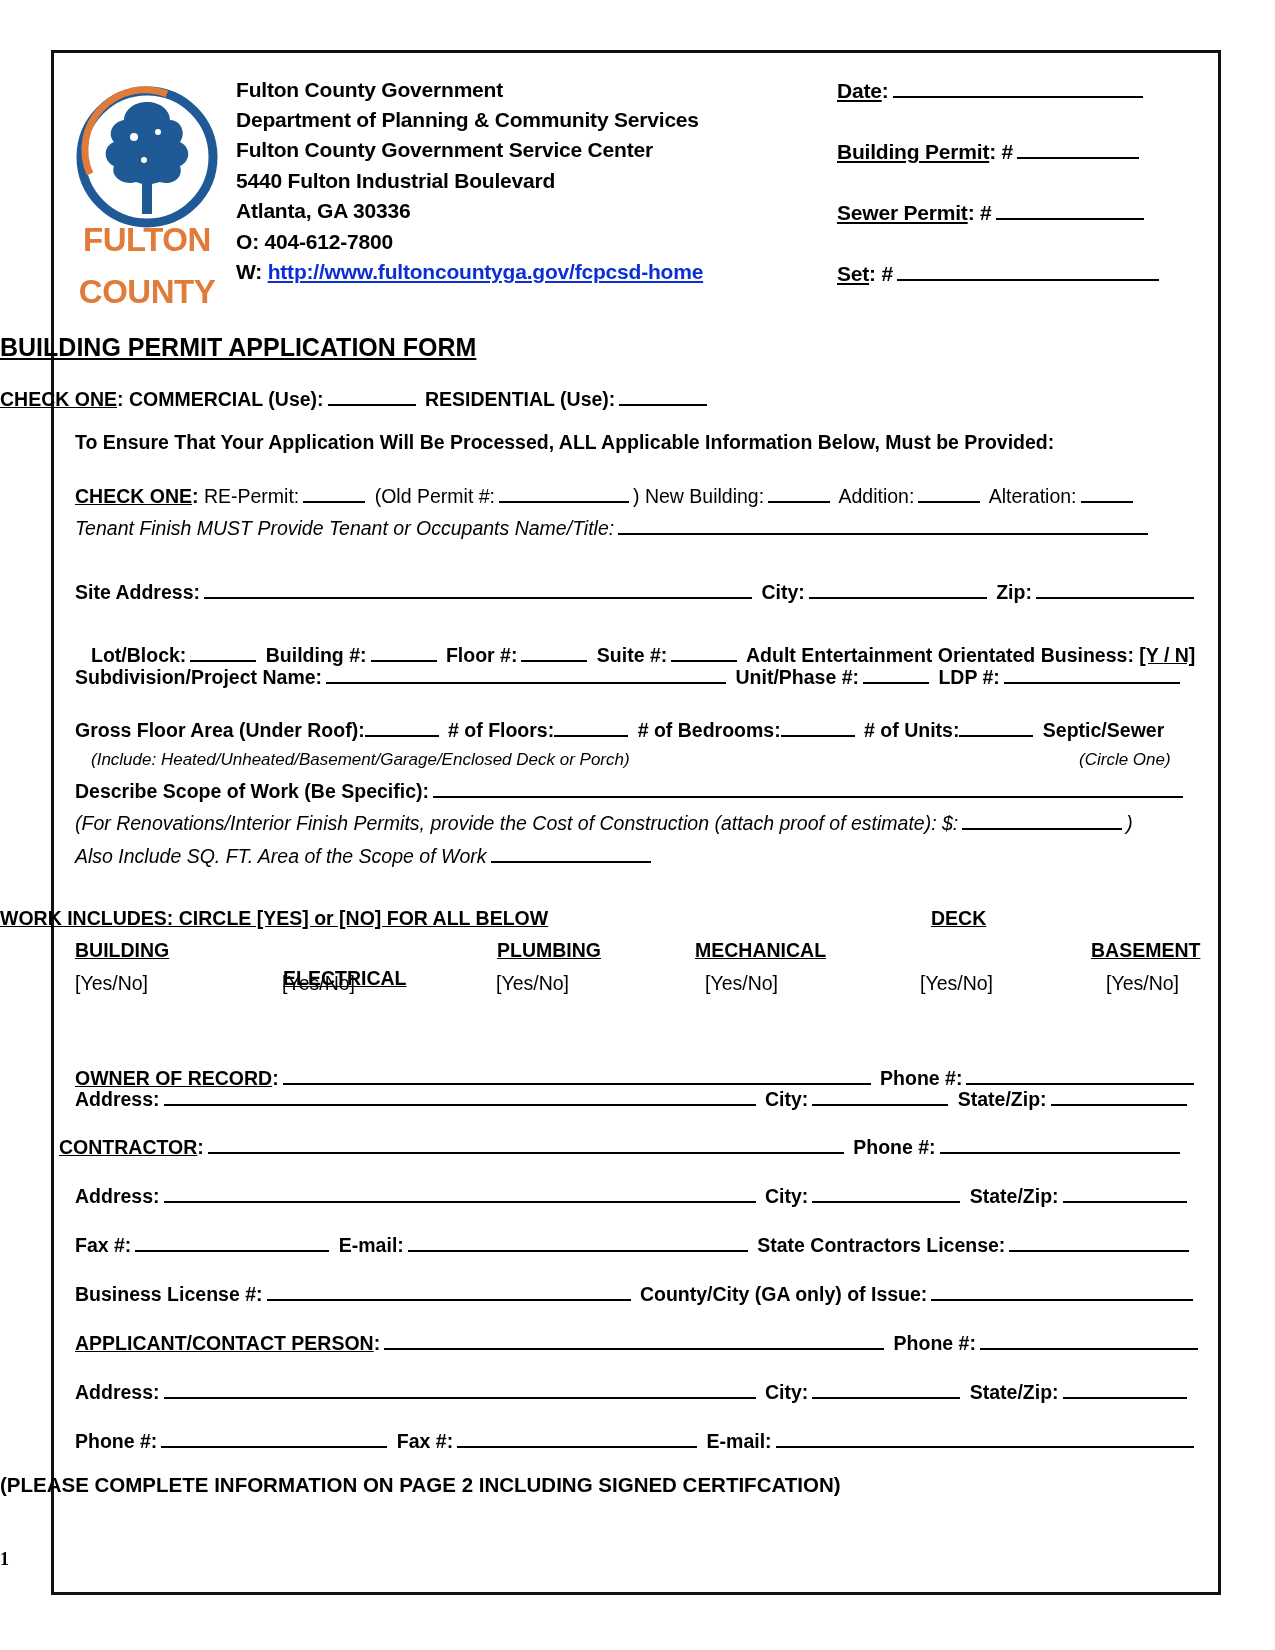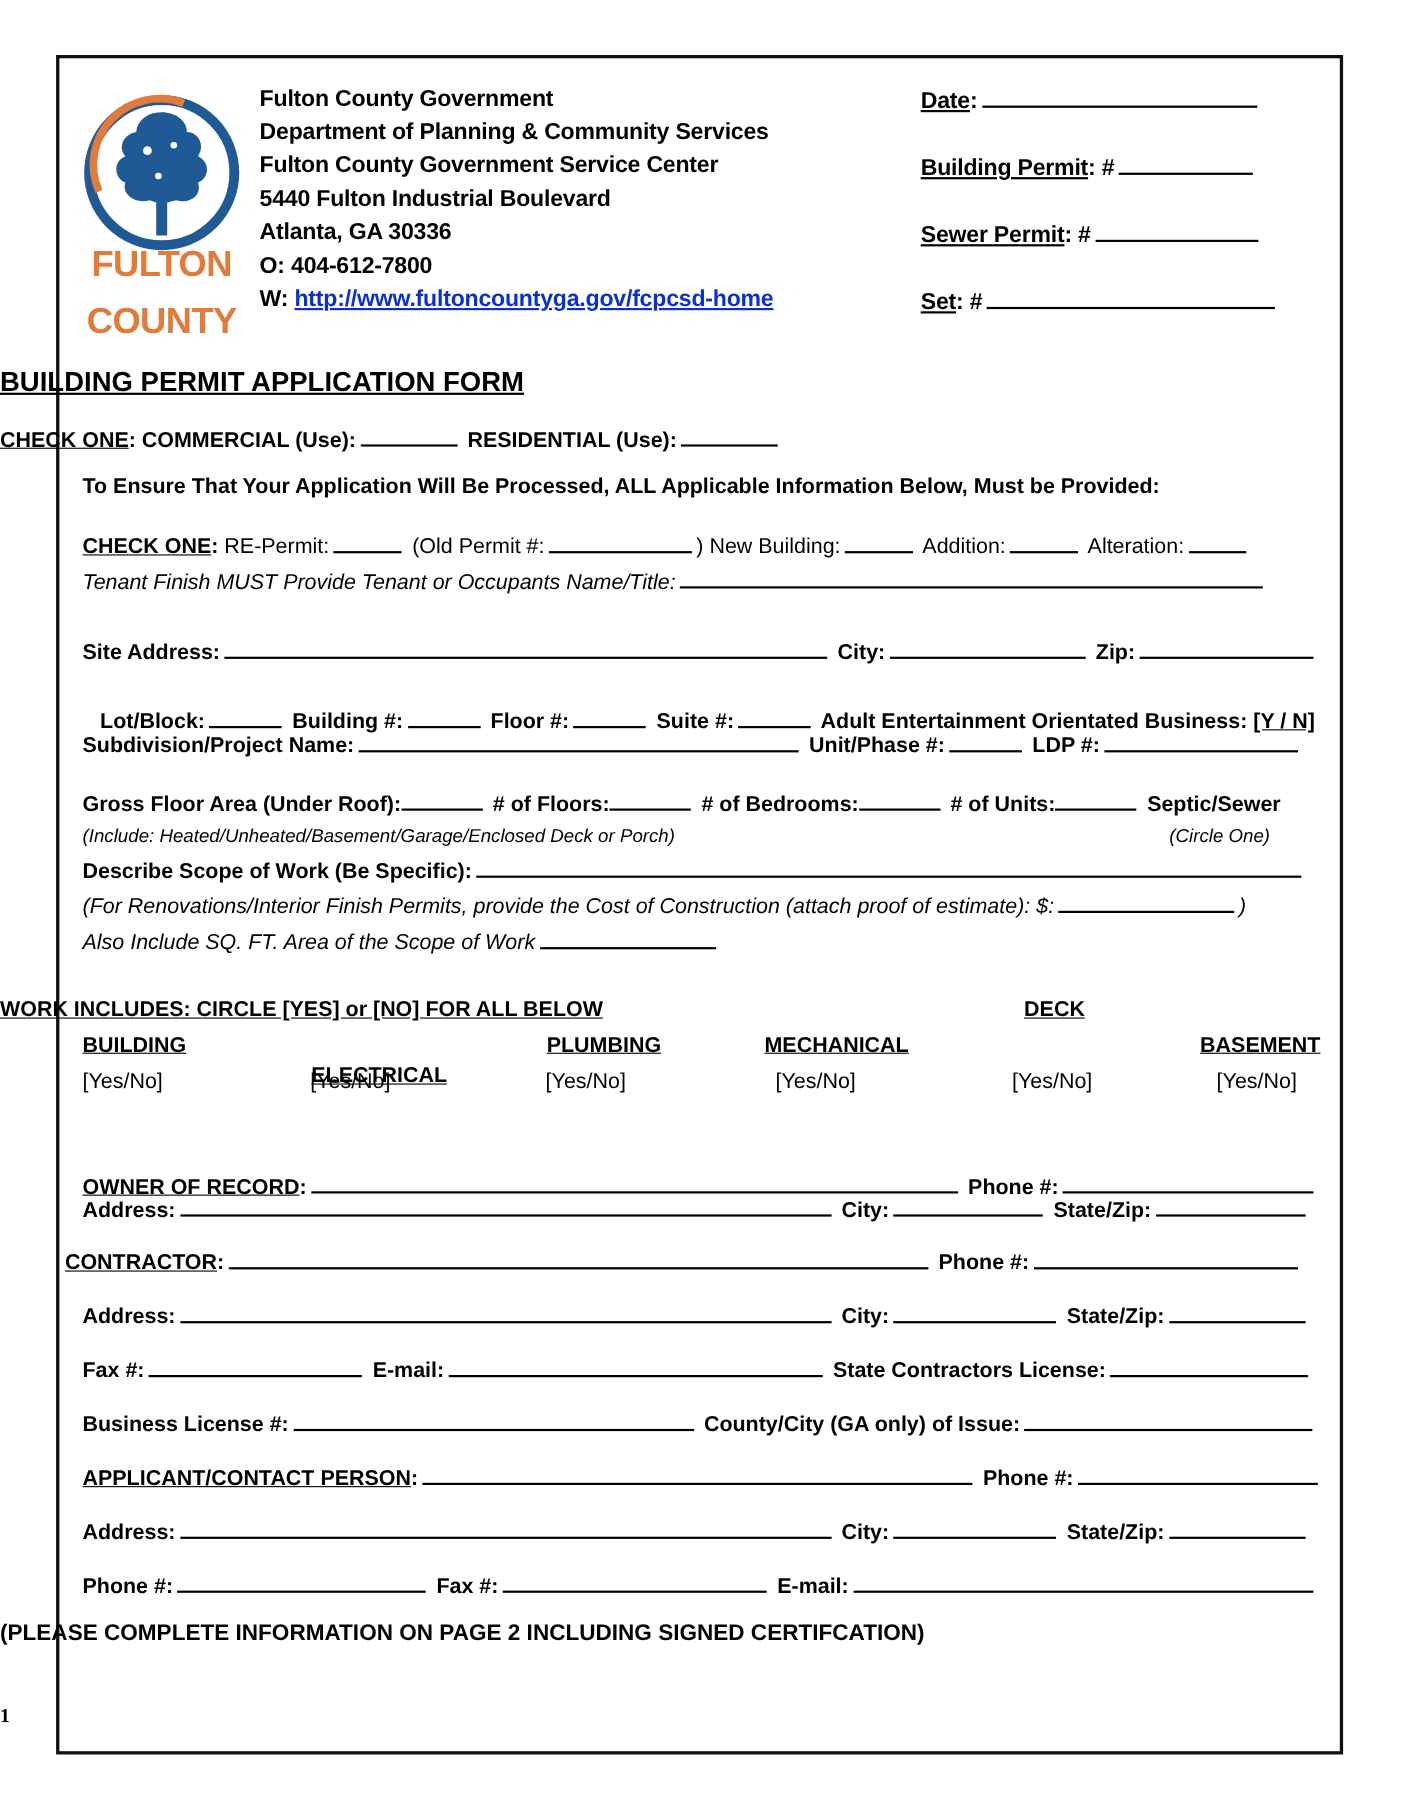--- a/index.html
+++ b/index.html
@@ -6,21 +6,21 @@
   body { width:1275px; height:1650px; position:relative; overflow:hidden;
          font-family:"Liberation Sans", sans-serif; color:#000; }
   .frame { position:absolute; left:51px; top:50px; width:1170px; height:1545px;
            border:3px solid #111; box-sizing:border-box; }
   .abs { position:absolute; white-space:nowrap; }
   .hdr { font-size:21px; font-weight:bold; letter-spacing:-0.2px; }
   .b { font-weight:bold; }
   .u { text-decoration:underline; }
   .i { font-style:italic; }
   .f19 { font-size:19.5px; }
-  .f17 { font-size:17px; }
+  .f17 { font-size:17px;margin-left:16px; }
   .blank { display:inline-block; border-bottom:2px solid #000; height:18px; vertical-align:baseline; margin:0 4px; }
   a.link { color:#0b2fd6; text-decoration:underline; }
   .logo { position:absolute; left:72px; top:82px; width:150px; height:205px; }
   .logo-text { position:absolute; left:0; width:150px; text-align:center; color:#e07b39;
                font-weight:bold; font-size:33px; line-height:31px; letter-spacing:-0.5px; }
   .title { font-size:25px; font-weight:bold; text-decoration:underline; }
   .col-head { position:absolute; font-size:19.5px; font-weight:bold; text-decoration:underline; }
   .col-val { position:absolute; font-size:19.5px; }
   .center { left:0; width:1275px; }
 </style>

